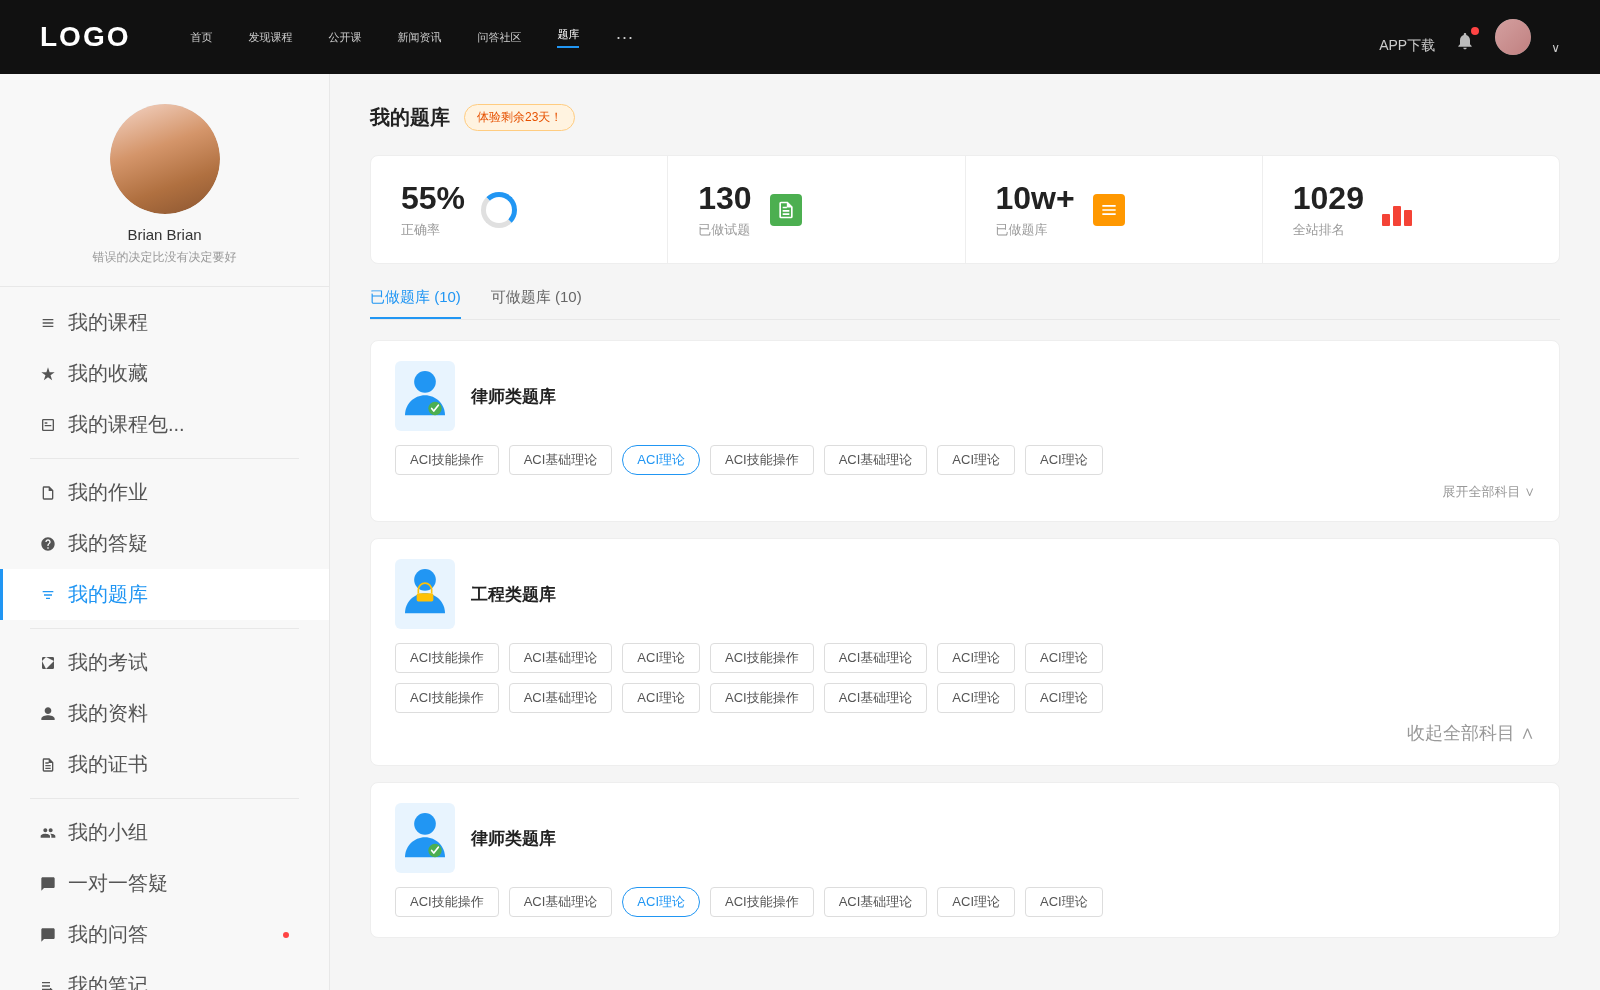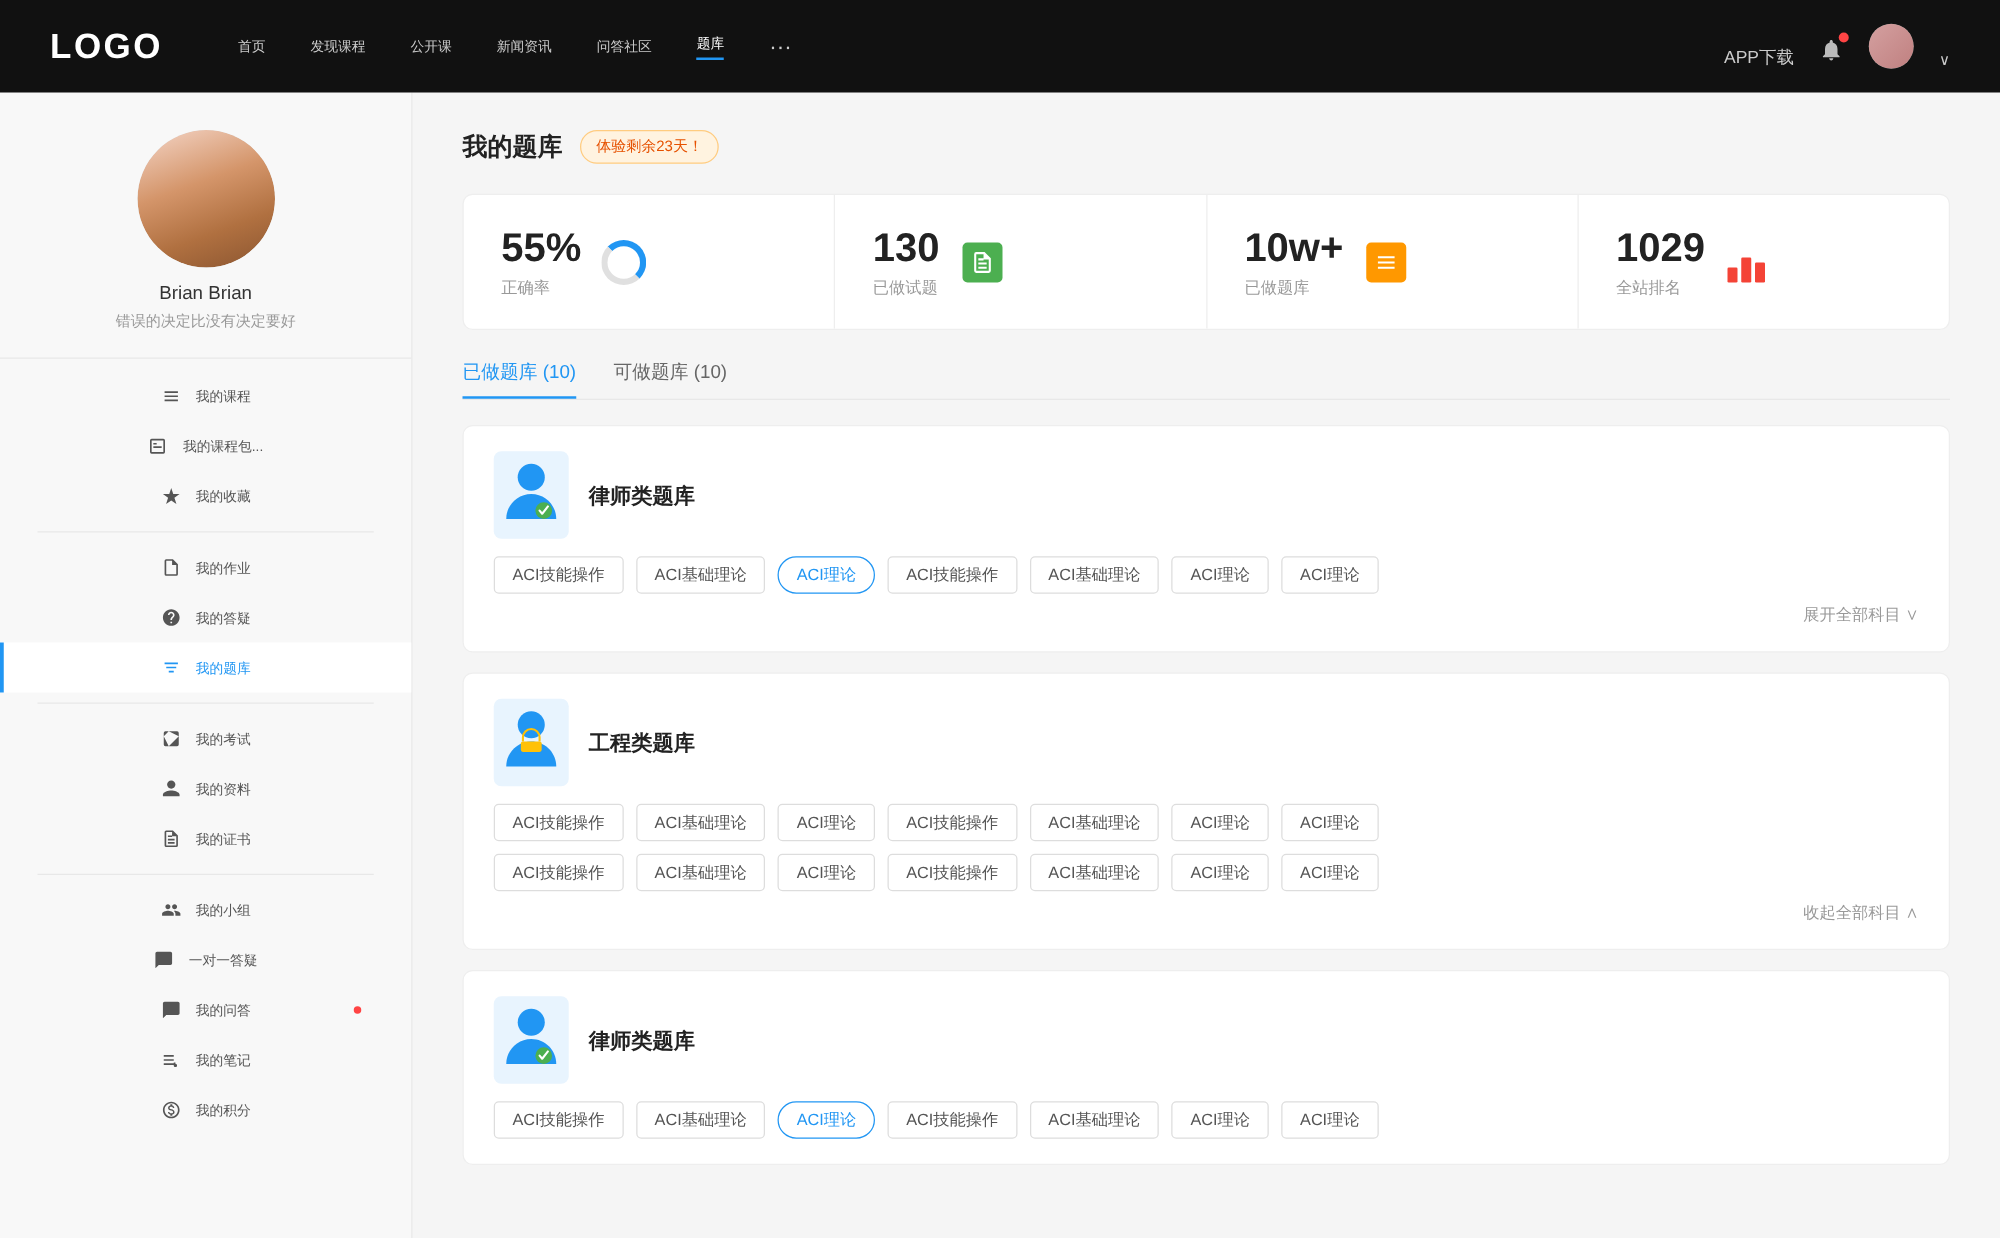--- a/index.html
+++ b/index.html
@@ -26,21 +26,21 @@
 
     
     .sidebar { width: 330px; background: #f8f8f8; border-right: 1px solid #e8e8e8; padding: 30px 0; flex-shrink: 0; }
     .profile { display: flex; flex-direction: column; align-items: center; padding: 0 20px 20px; border-bottom: 1px solid #e8e8e8; }
     .profile-avatar { width: 110px; height: 110px; border-radius: 50%; background: #e0e0e0; overflow: hidden; margin-bottom: 12px; }
     .profile-avatar-img { width: 100%; height: 100%; background: linear-gradient(160deg, #f5d6c8 0%, #d4956a 40%, #b07040 70%, #8a5530 100%); border-radius: 50%; }
     .profile-name { font-size: 15px; color: #333; font-weight: 500; margin-bottom: 6px; }
     .profile-motto { font-size: 12px; color: #999; text-align: right; }
 
     .sidebar-menu { padding: 10px 0; }
-    .menu-item { display: flex; align-items: center; gap: 12px; padding: 12px 40px; cursor: pointer; color: #555; font-size: 11px; position: relative; justify-content: center; }
+    .menu-item { display: flex; align-items: center; gap: 12px; padding: 12px 40px; cursor: pointer; color: #555; font-size: 20px; position: relative; }
     .menu-item.active { color: #2196f3; background: #fff; }
     .menu-item.active::before { content: ''; position: absolute; left: 0; top: 0; bottom: 0; width: 3px; background: #2196f3; }
     .menu-item svg { width: 16px; height: 16px; fill: currentColor; flex-shrink: 0; }
     .menu-item .dot { width: 6px; height: 6px; background: #f44; border-radius: 50%; position: absolute; right: 40px; top: 50%; transform: translateY(-50%); }
     .menu-divider { height: 1px; background: #e8e8e8; margin: 8px 30px; }
 
     
     .main { flex: 1; padding: 30px 40px; }
 
     
@@ -129,29 +129,29 @@
     <div class="sidebar-menu">
 
       <div class="menu-item">
         <svg viewBox="0 0 24 24">
             <path d="M4 6h16v2H4zm0 5h16v2H4zm0 5h16v2H4z"></path>
           </svg>
         <span>我的课程</span>
       </div>
       <div class="menu-item">
         <svg viewBox="0 0 24 24">
+            <path d="M12 2l2.4 7.4H22l-6.2 4.5 2.4 7.4L12 17l-6.2 4.3 2.4-7.4L2 9.4h7.6z"></path>
+          </svg>
+        <span>我的收藏</span>
+      </div>
+      <div class="menu-item">
+        <svg viewBox="0 0 24 24">
             <path d="M5 3h14a2 2 0 012 2v14a2 2 0 01-2 2H5a2 2 0 01-2-2V5a2 2 0 012-2zm0 2v14h14V5H5zm2 3h4v2H7V8zm0 4h10v2H7v-2z"></path>
           </svg>
         <span>我的课程包...</span>
-      </div>
-      <div class="menu-item">
-        <svg viewBox="0 0 24 24">
-            <path d="M12 2l2.4 7.4H22l-6.2 4.5 2.4 7.4L12 17l-6.2 4.3 2.4-7.4L2 9.4h7.6z"></path>
-          </svg>
-        <span>我的收藏</span>
       </div>
       <div class="menu-divider"></div>
       <div class="menu-item">
         <svg viewBox="0 0 24 24">
             <path d="M14 2H6a2 2 0 00-2 2v16a2 2 0 002 2h12a2 2 0 002-2V8l-6-6zM6 20V4h7v5h5v11H6z"></path>
           </svg>
         <span>我的作业</span>
       </div>
       <div class="menu-item">
         <svg viewBox="0 0 24 24">
@@ -329,21 +329,21 @@
       </div>
       <div class="bank-card-tags" style="margin-top:10px">
         <span class="tag">ACI技能操作</span>
         <span class="tag">ACI基础理论</span>
         <span class="tag">ACI理论</span>
         <span class="tag">ACI技能操作</span>
         <span class="tag">ACI基础理论</span>
         <span class="tag">ACI理论</span>
         <span class="tag">ACI理论</span>
       </div>
-      <div class="collapse-link" style="text-align:right; font-size:13px; color:#999; margin-top:8px; cursor:pointer">收起全部科目 ∧</div>
+      <div class="collapse-link" style="text-align:right; font-size:18px; color:#999; margin-top:8px; cursor:pointer">收起全部科目 ∧</div>
     </div>
 
     <div class="bank-card">
       <div class="bank-card-header">
         <div class="bank-card-icon person-badge-icon">
           <svg viewBox="0 0 60 70" fill="none">
             <circle cx="30" cy="18" r="13" fill="#2196f3"></circle>
             <path d="M6 58c0-13.25 10.75-24 24-24s24 10.75 24 24" fill="#2196f3"></path>
             <circle cx="42" cy="50" r="8" fill="#4caf50"></circle>
             <path d="M38 50l2.5 3L46 46" stroke="white" stroke-width="2" stroke-linecap="round" stroke-linejoin="round"></path>

